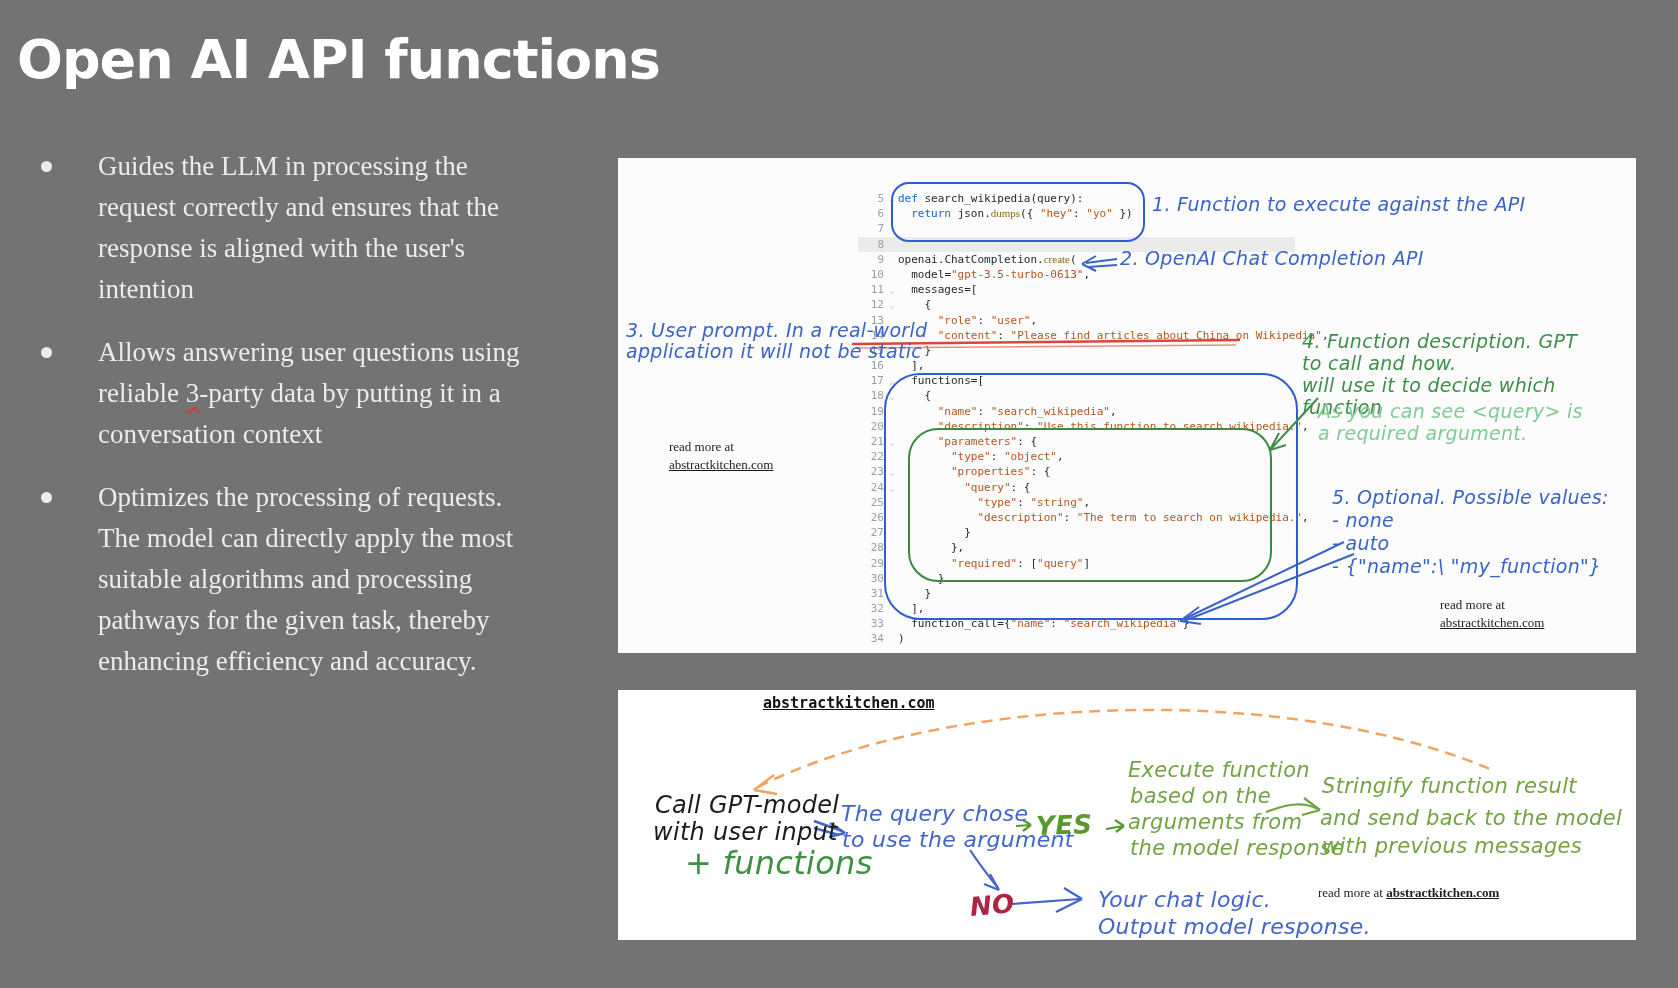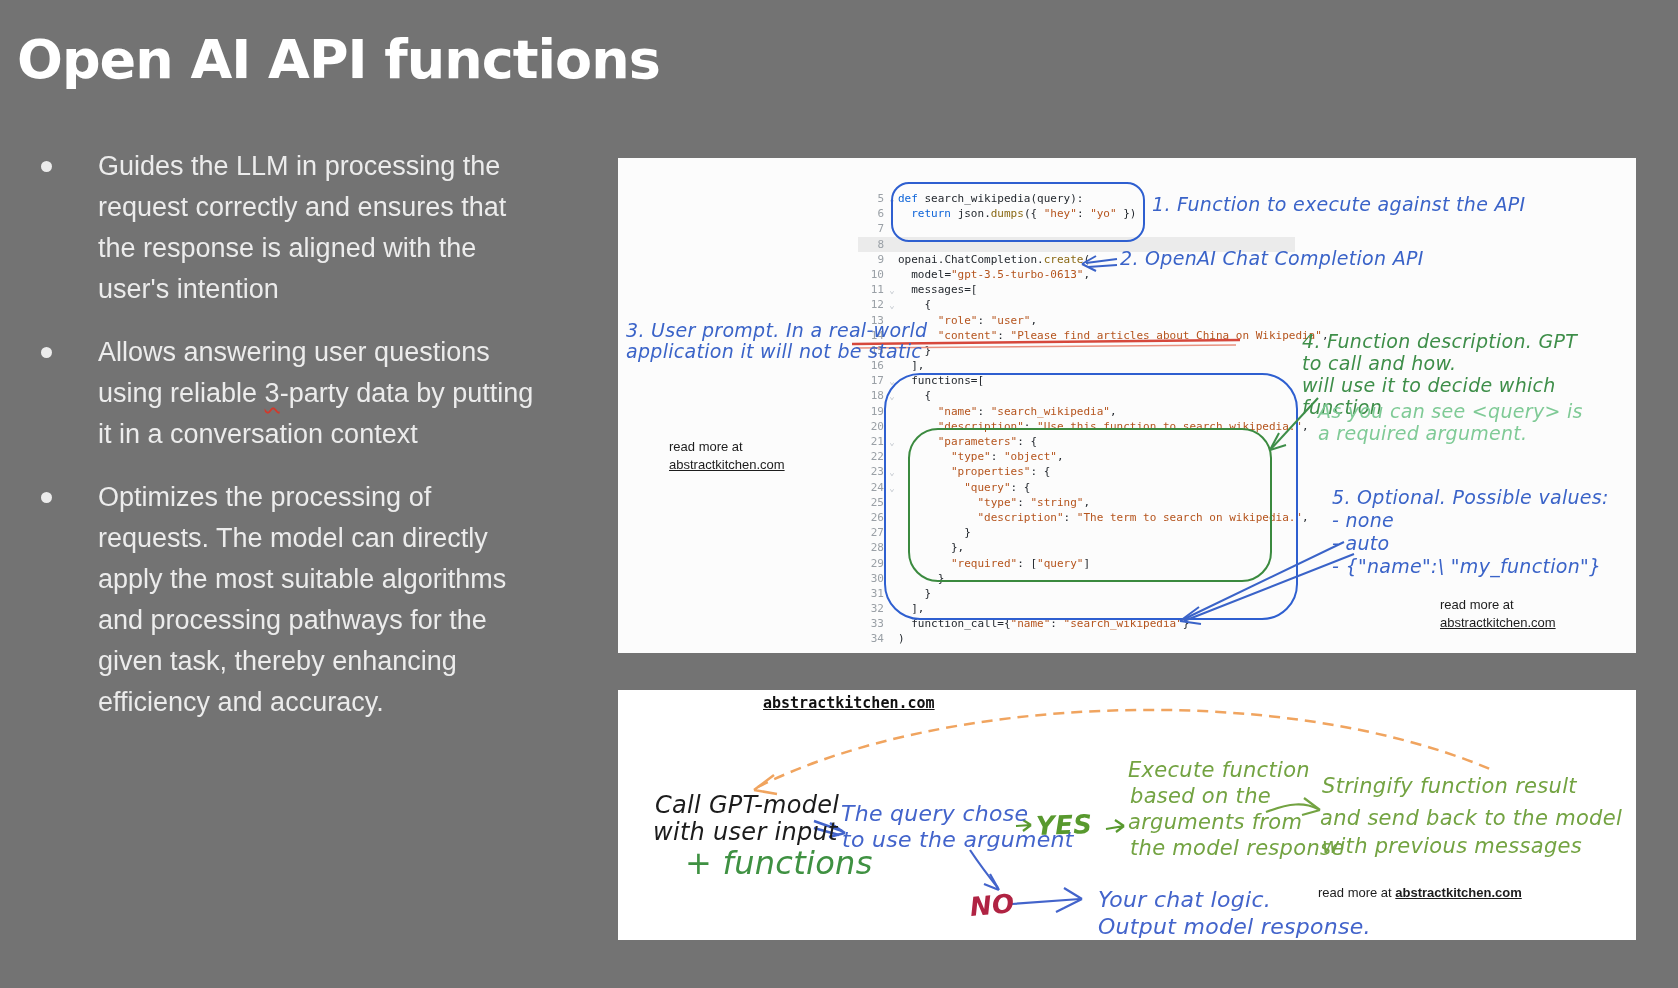--- a/index.html
+++ b/index.html
@@ -4,52 +4,52 @@
 <style>
   html,body{margin:0;padding:0;background:#101012;}
   .canvas{position:relative;width:1678px;height:988px;background:#737373;overflow:hidden;
           font-family:"Liberation Sans",sans-serif;}
   .abs{position:absolute;}
   .hand{font-family:"DejaVu Sans",sans-serif;font-style:italic;letter-spacing:.3px;}
 
   
   .slide-title{position:absolute;left:17px;top:28px;margin:0;color:#ffffff;
                font-family:"DejaVu Sans",sans-serif;font-weight:800;font-size:54px;letter-spacing:-1px;}
-  ul.bullets{position:absolute;left:41px;top:146px;width:505px;margin:0;padding:0;list-style:none;}
+  ul.bullets{position:absolute;left:41px;top:146px;width:505px;margin:0;padding:0;list-style:none;font-family:Liberation Serif, serif;}
   ul.bullets li{position:relative;padding-left:57px;margin-bottom:22px;color:#ececec;
                 font-size:27px;line-height:41px;}
   ul.bullets li::before{content:"";position:absolute;left:0;top:15px;width:11px;height:11px;
                 border-radius:50%;background:#ececec;}
   .sq{text-decoration:underline;text-decoration-style:wavy;text-decoration-color:#d03a2c;
       text-decoration-thickness:2px;text-underline-offset:5px;text-decoration-skip-ink:none;}
 
   
   .panel{position:absolute;left:618px;width:1018px;background:#fcfcfc;overflow:hidden;}
   .code-panel{top:158px;height:495px;}
   .flow-panel{top:690px;height:250px;background:#ffffff;}
 
   
   .code{position:absolute;left:240px;top:33px;width:437px;}
   .crow{white-space:pre;height:15.2px;line-height:15.2px;font-family:"DejaVu Sans Mono",monospace;
         font-size:11px;color:#24292f;}
   .crow.hl{background:#ebebeb;}
   .ln{display:inline-block;width:26px;margin-right:2px;text-align:right;color:#9aa0a6;}
   .fold{display:inline-block;width:12px;text-align:center;color:#b9bfc6;font-size:9px;}
   .tk-k{color:#0c63d8;}  .tk-d{color:#24292f;}  .tk-c{color:#24292f;}
-  .tk-f{color:#8a6914;}  .tk-s{color:#b5541d;}  .tk-p{color:#24292f;}
+  .tk-f{color:#8a6914;font-family:Liberation Serif, serif;}  .tk-s{color:#b5541d;}  .tk-p{color:#24292f;}
 
   
   .ink-box{position:absolute;border:2px solid #2e5fd0;background:transparent;}
   .ink-box.green{border-color:#3b8a3f;}
 
   
   .blue-note{color:#3a63c8;font-size:19px;line-height:21px;}
   .green-note{color:#3e8e49;font-size:19px;line-height:22px;}
   .green-note-light{color:#7fca96;font-size:19px;line-height:22px;}
-  .readmore{font-family:Liberation Sans, sans-serif;font-size:13px;line-height:18px;color:#1d1d1d;}
+  .readmore{font-family:Liberation Serif, serif;font-size:13px;line-height:18px;color:#1d1d1d;}
   .readmore .u{text-decoration:underline;}
 
   
   .f-black{color:#1c1c1c;}
   .f-green{color:#73a342;}
   .f-blue{color:#4364cb;}
   .site-label{font-family:"DejaVu Sans Mono",monospace;font-weight:700;font-size:15px;
               color:#111;text-decoration:underline;}
   .yes{color:#58992e;font-weight:700;font-size:26px;transform:rotate(-2deg);}
   .no{color:#b02343;font-weight:700;font-size:26px;transform:rotate(-5deg);}

